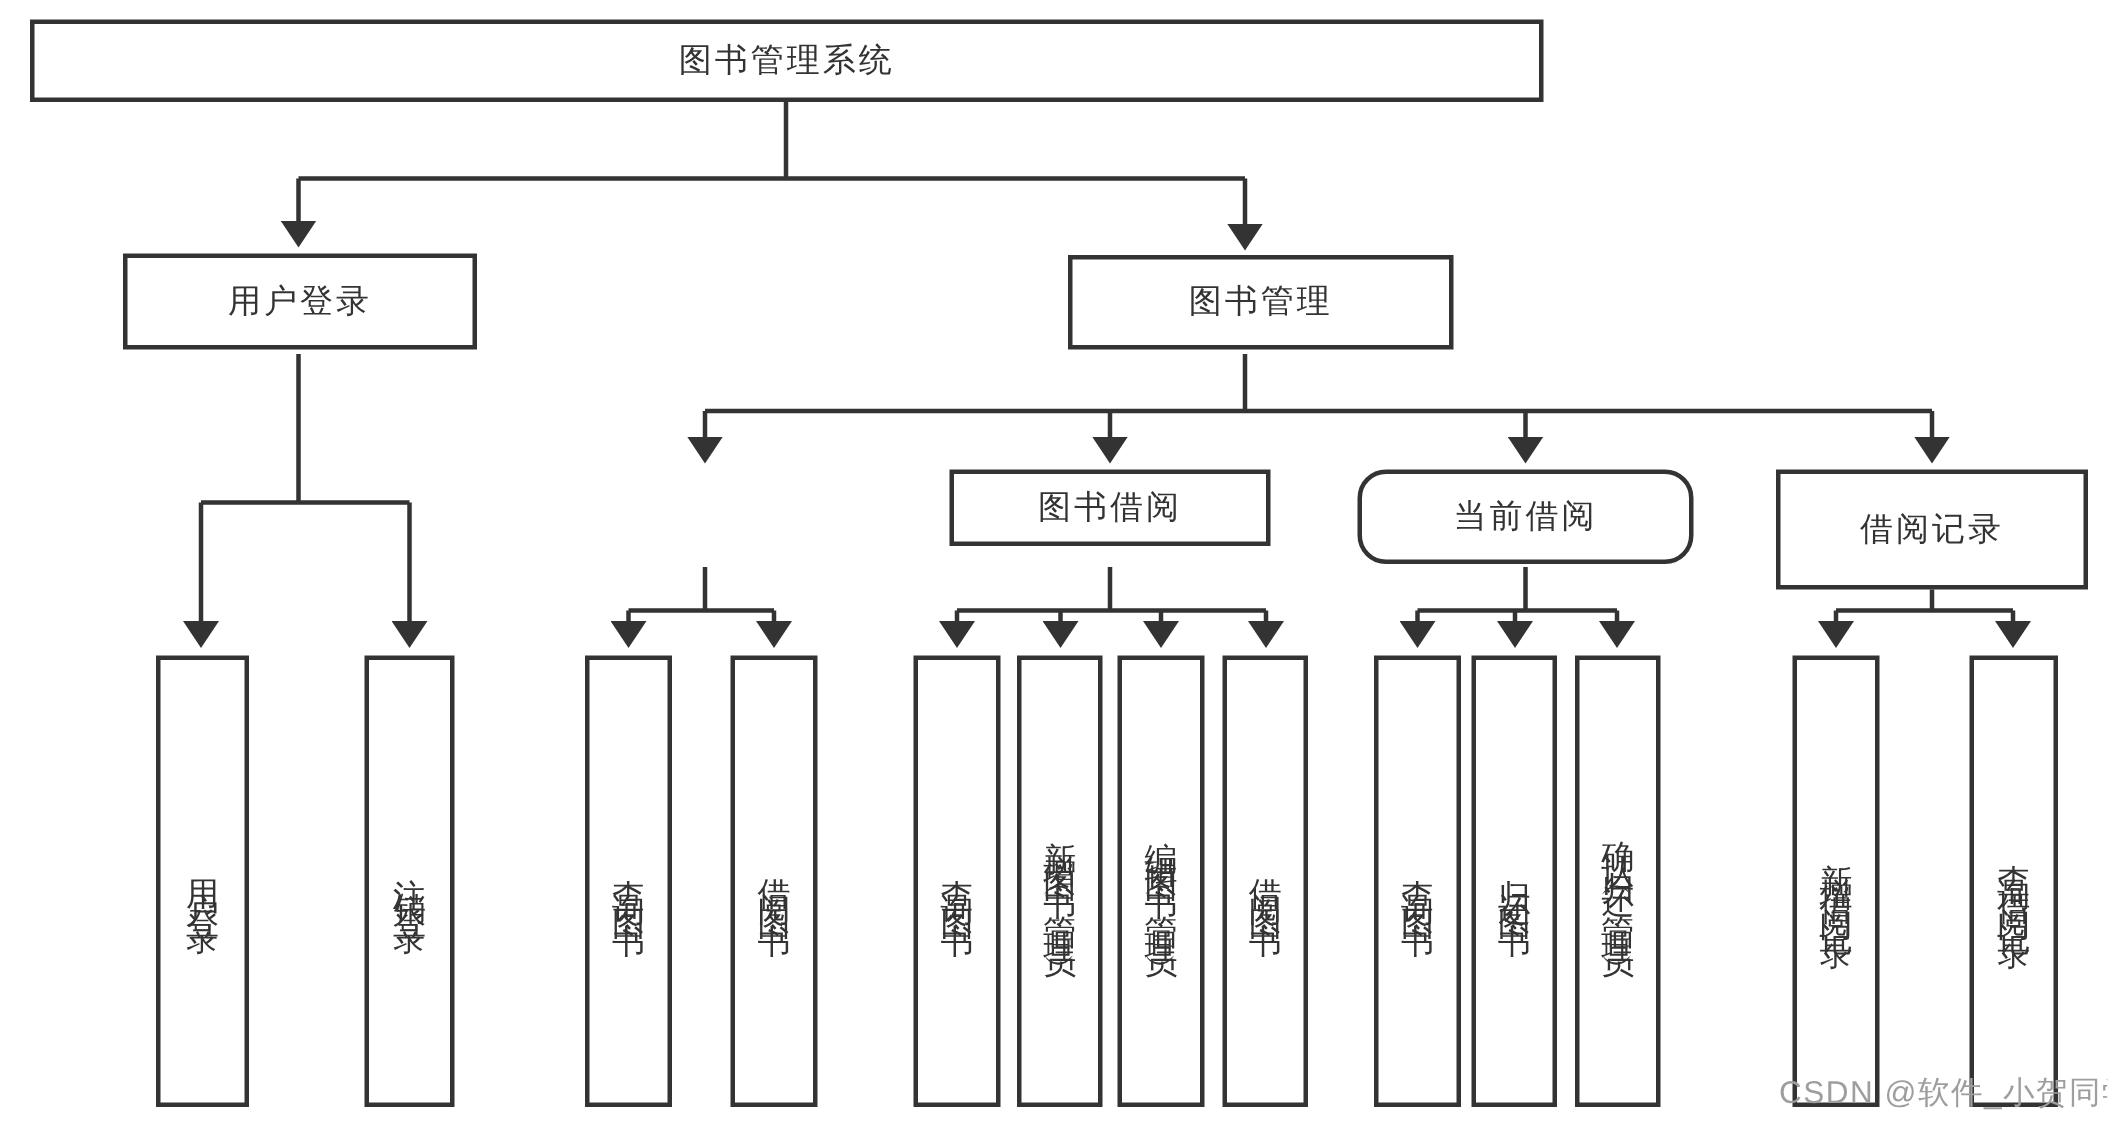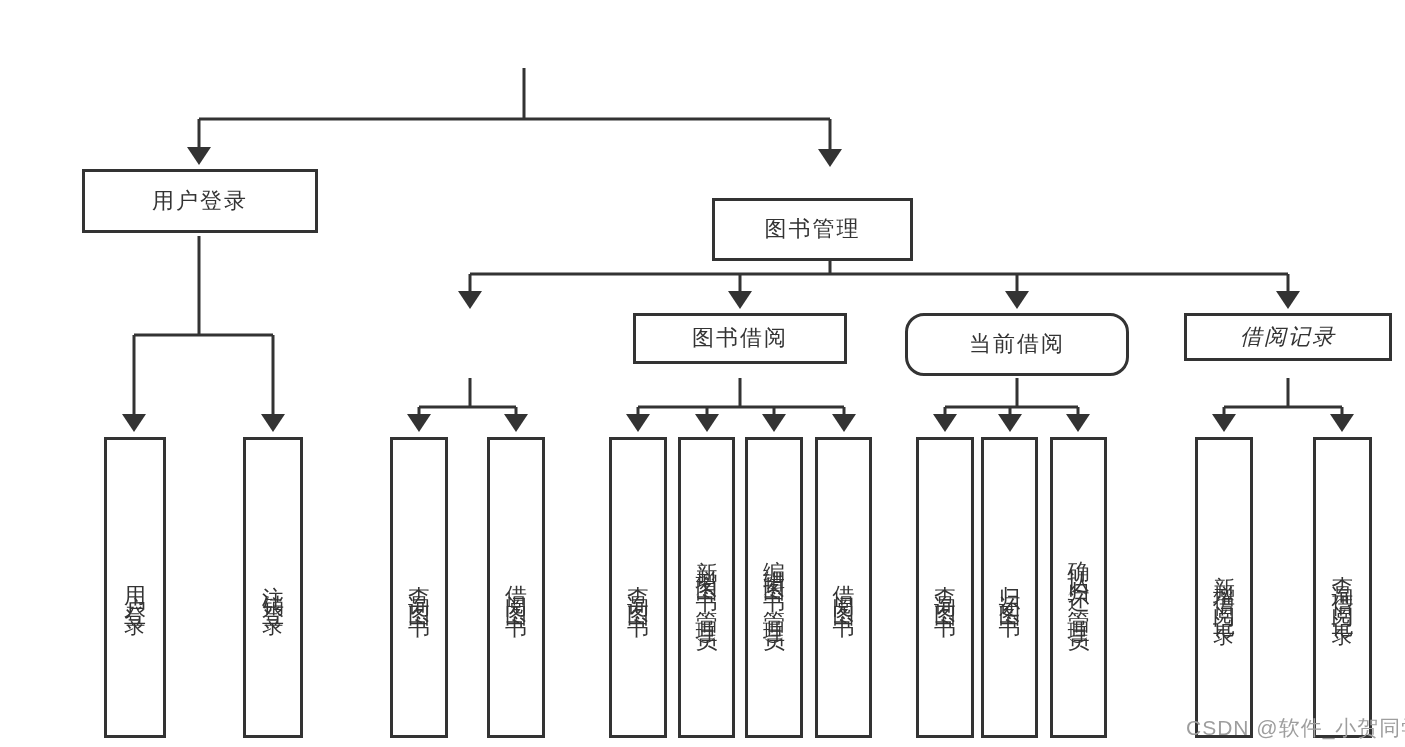--- a/index.html
+++ b/index.html
@@ -91,27 +91,28 @@
       <path d="M945 407 V429" marker-end="url(#arrow)"></path>
       <path d="M1010 407 V429" marker-end="url(#arrow)"></path>
       <path d="M1078 407 V429" marker-end="url(#arrow)"></path>
 
       <path d="M1288 378 V407 M1224 407 H1342"></path>
       <path d="M1224 407 V429" marker-end="url(#arrow)"></path>
       <path d="M1342 407 V429" marker-end="url(#arrow)"></path>
     </g>
   </svg>
 
+  <div class="box" style="left:20px; top:13px; width:1009px; height:55px;">图书管理系统</div>
 
   <div class="box" style="left:82px; top:169px; width:236px; height:64px;">用户登录</div>
-  <div class="box" style="left:712px; top:170px; width:201px; height:63px;margin-top:28px;">图书管理</div>
+  <div class="box" style="left:712px; top:170px; width:257px; height:63px;">图书管理</div>
 
   <div class="box" style="left:633px; top:313px; width:214px; height:51px;">图书借阅</div>
   <div class="box" style="left:905px; top:313px; width:224px; height:63px;border-radius:19px;">当前借阅</div>
-  <div class="box" style="left:1184px; top:313px; width:208px; height:48px;font-style:italic;">借阅记录</div>
+  <div class="box" style="left:1184px; top:313px; width:208px; height:80px;">借阅记录</div>
 
   <div class="box vbox" style="left:104px; top:437px; width:62px; height:301px;">用户登录</div>
   <div class="box vbox" style="left:243px; top:437px; width:60px; height:301px;">注销登录</div>
 
   <div class="box vbox" style="left:390px; top:437px; width:58px; height:301px;">查询图书</div>
   <div class="box vbox" style="left:487px; top:437px; width:58px; height:301px;">借阅图书</div>
 
   <div class="box vbox" style="left:609px; top:437px; width:58px; height:301px;">查询图书</div>
   <div class="box vbox" style="left:678px; top:437px; width:57px; height:301px;">新增图书（管理员）</div>
   <div class="box vbox" style="left:745px; top:437px; width:58px; height:301px;">编辑图书（管理员）</div>

